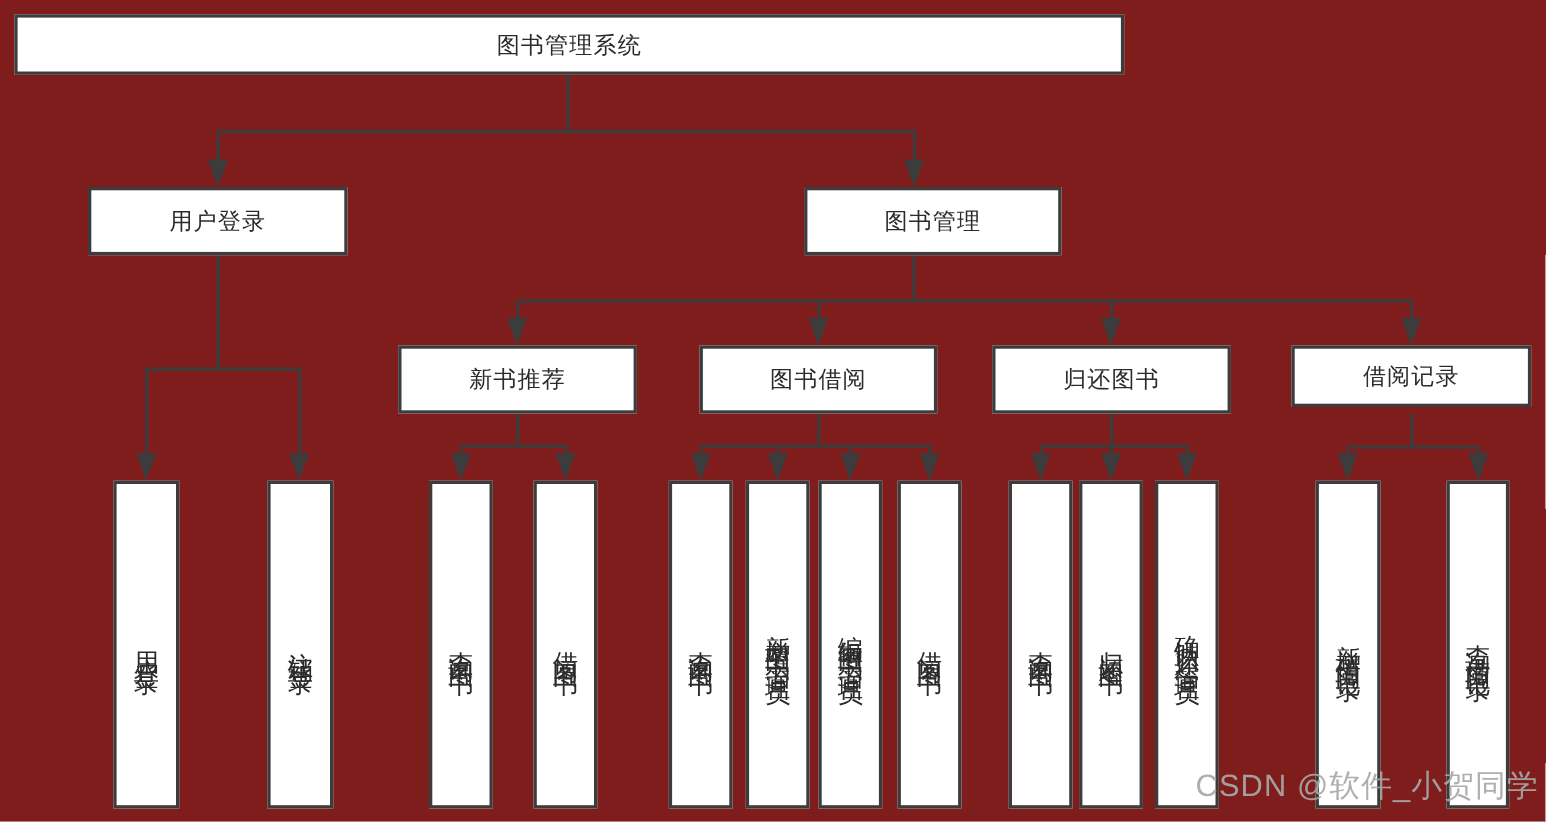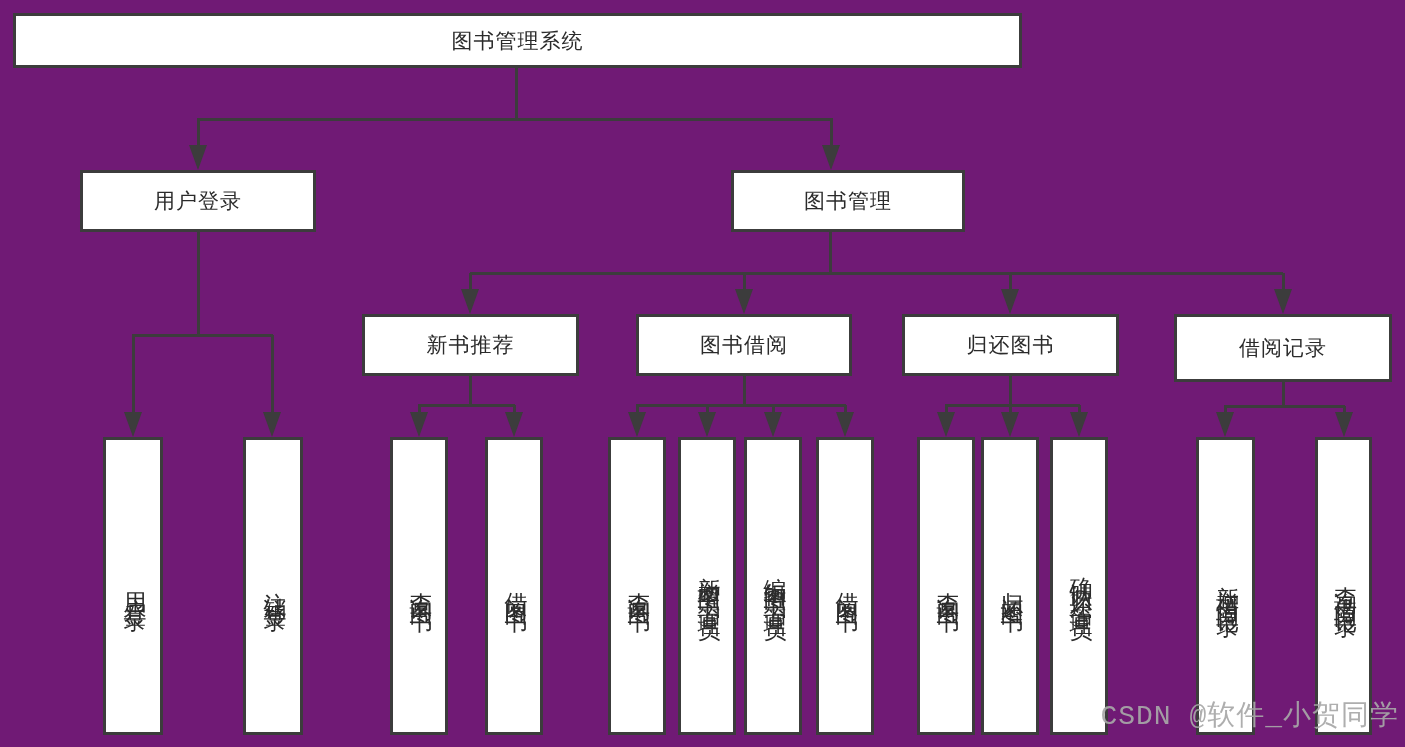--- a/index.html
+++ b/index.html
@@ -1,21 +1,21 @@
 <!DOCTYPE html>
 <html><head>
 <meta charset="utf-8">
 <style>
   html, body { margin: 0; padding: 0; background: #ffffff; }
   .canvas {
     position: relative;
     width: 1405px;
     height: 747px;
-    background: #701a75;
-    font-family: Liberation Mono, monospace;
+    background: #7f1d1d;
+    font-family: Liberation Sans, sans-serif;
     overflow: hidden;
   }
   .hbox {
     position: absolute;
     box-sizing: border-box;
     background: #ffffff;
     border: 3px solid #3c3c3c;
     display: flex;
     align-items: center;
     justify-content: center;
@@ -118,21 +118,21 @@
 
   <div class="hbox" style="left:362px; top:314px; width:217px; height:62px;">
     <span>新书推荐</span>
   </div>
   <div class="hbox" style="left:636px; top:314px; width:216px; height:62px;">
     <span>图书借阅</span>
   </div>
   <div class="hbox" style="left:902px; top:314px; width:217px; height:62px;">
     <span>归还图书</span>
   </div>
-  <div class="hbox" style="left:1174px; top:314px; width:218px; height:68px;">
+  <div class="hbox" style="left:1174px; top:314px; width:218px; height:56px;">
     <span>借阅记录</span>
   </div>
 
   <div class="vline" style="left:469px; top:376px; height:30px;"></div>
   <div class="hline" style="left:418px; top:404px; width:97px;"></div>
   <div class="vline" style="left:418px; top:405px; height:12px;"></div>
   <div class="ahead" style="left:410px; top:412px;"></div>
   <div class="vline" style="left:513px; top:405px; height:12px;"></div>
   <div class="ahead" style="left:505px; top:412px;"></div>
 

